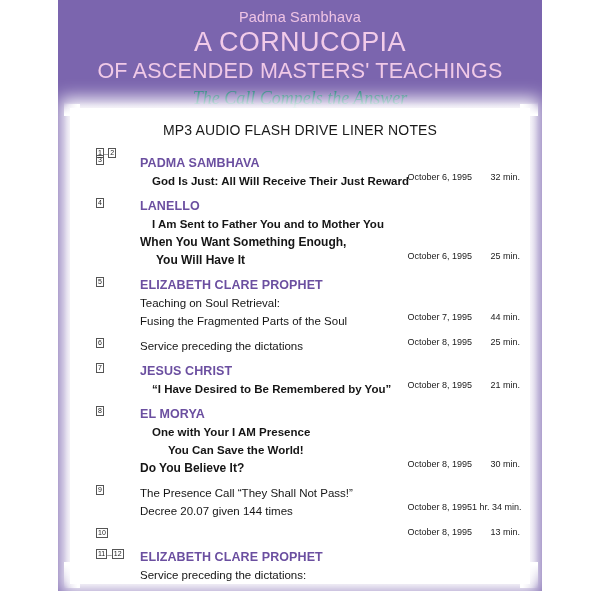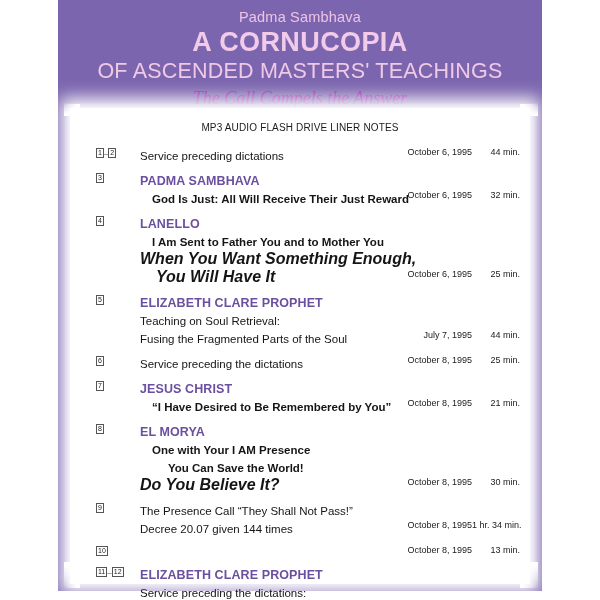--- a/index.html
+++ b/index.html
@@ -39,37 +39,37 @@
     color: #eec6e6;
   }
   .hdr-author {
     font-size: 14.5px;
     letter-spacing: .2px;
     line-height: 19px;
     color: #eec3e4;
   }
   .hdr-title1 {
     font-size: 27px;
-    font-weight: bold;
+    font-weight: normal;
     letter-spacing: .4px;
     line-height: 31px;
     color: #f2cbe9;
   }
   .hdr-title2 {
     font-size: 21.5px;
     letter-spacing: .2px;
     line-height: 26px;
     color: #f0c9e7;
   }
   .hdr-subtitle {
     font-family: "Liberation Serif", serif;
     font-style: italic;
     font-size: 18px;
     line-height: 25px;
-    color: #a21caf;
+    color: #0f766e;
     padding-top: 2px;
   }
 
   
   #content-card {
     position: absolute;
     left: 70px;
     top: 108px;
     width: 460px;
     height: 476px;
@@ -90,21 +90,21 @@
   .fade-bottom{ left: 64px;  top: 562px; width: 474px; height: 26px;
                 background: linear-gradient(to top, rgba(255,255,255,0) 0%, #ffffff 90%); }
 
   
   #notes-heading {
     position: absolute;
     left: 70px;
     top: 122px;
     width: 460px;
     text-align: center;
-    font-size: 10px;
+    font-size: 14px;
     letter-spacing: .15px;
     color: #1a1a1a;
   }
 
   
   #track-list {
     position: absolute;
     left: 96px;
     top: 146px;
     width: 424px;
@@ -173,23 +173,22 @@
     line-height: 15px;
     margin-left: 12px;
   }
   .ltext.plain {
     color: #151515;
     font-size: 11.5px;
     line-height: 15px;
   }
   .ltext.italic {
     color: #151515;
-    font-style: italic;
     font-weight: bold;
-    font-size: 16px;
+    font-size: 12px;
     line-height: 15px;
   }
   .ltext.indent { padding-left: 16px; }
 
   .meta {
     position: absolute;
     right: 0px;
     top: 1px;
     white-space: nowrap;
     font-size: 9px;
@@ -224,23 +223,20 @@
   <div class="fade fade-left"></div>
   <div class="fade fade-right"></div>
   <div class="fade fade-top"></div>
   <div class="fade fade-bottom"></div>
 
   <div id="notes-heading">MP3 AUDIO FLASH DRIVE LINER NOTES</div>
 
   <div id="track-list">
       <div class="track">
         <div class="track-num"><span class="numbox">1</span><span class="numdash">–</span><span class="numbox">2</span></div>
-        <div class="track-body">
-          <div class="line"><span class="ltext plain">Service preceding dictations</span><span class="meta"><span class="date">October 6, 1995</span><span class="dur">44 min.</span></span></div>
-        </div>
       </div>
       <div style="height: 7px;"></div>
       <div class="track">
         <div class="track-num"><span class="numbox">3</span></div>
         <div class="track-body">
           <div class="line"><span class="ltext speaker">PADMA SAMBHAVA</span></div>
           <div class="line"><span class="ltext titleb">God Is Just: All Will Receive Their Just Reward</span><span class="meta"><span class="date">October 6, 1995</span><span class="dur">32 min.</span></span></div>
         </div>
       </div>
       <div style="height: 7px;"></div>
@@ -252,21 +248,21 @@
           <div class="line"><span class="ltext italic">When You Want Something Enough,</span></div>
           <div class="line"><span class="ltext italic indent">You Will Have It</span><span class="meta"><span class="date">October 6, 1995</span><span class="dur">25 min.</span></span></div>
         </div>
       </div>
       <div style="height: 7px;"></div>
       <div class="track">
         <div class="track-num"><span class="numbox">5</span></div>
         <div class="track-body">
           <div class="line"><span class="ltext speaker">ELIZABETH CLARE PROPHET</span></div>
           <div class="line"><span class="ltext plain">Teaching on Soul Retrieval:</span></div>
-          <div class="line"><span class="ltext plain">Fusing the Fragmented Parts of the Soul</span><span class="meta"><span class="date">July 7, 1995</span><span class="dur">44 min.</span></span></div>
+          <div class="line"><span class="ltext plain">Fusing the Fragmented Parts of the Soul</span><span class="meta"><span class="date">October 7, 1995</span><span class="dur">44 min.</span></span></div>
         </div>
       </div>
       <div style="height: 7px;"></div>
       <div class="track">
         <div class="track-num"><span class="numbox">6</span></div>
         <div class="track-body">
           <div class="line"><span class="ltext plain">Service preceding the dictations</span><span class="meta"><span class="date">October 8, 1995</span><span class="dur">25 min.</span></span></div>
         </div>
       </div>
       <div style="height: 7px;"></div>

